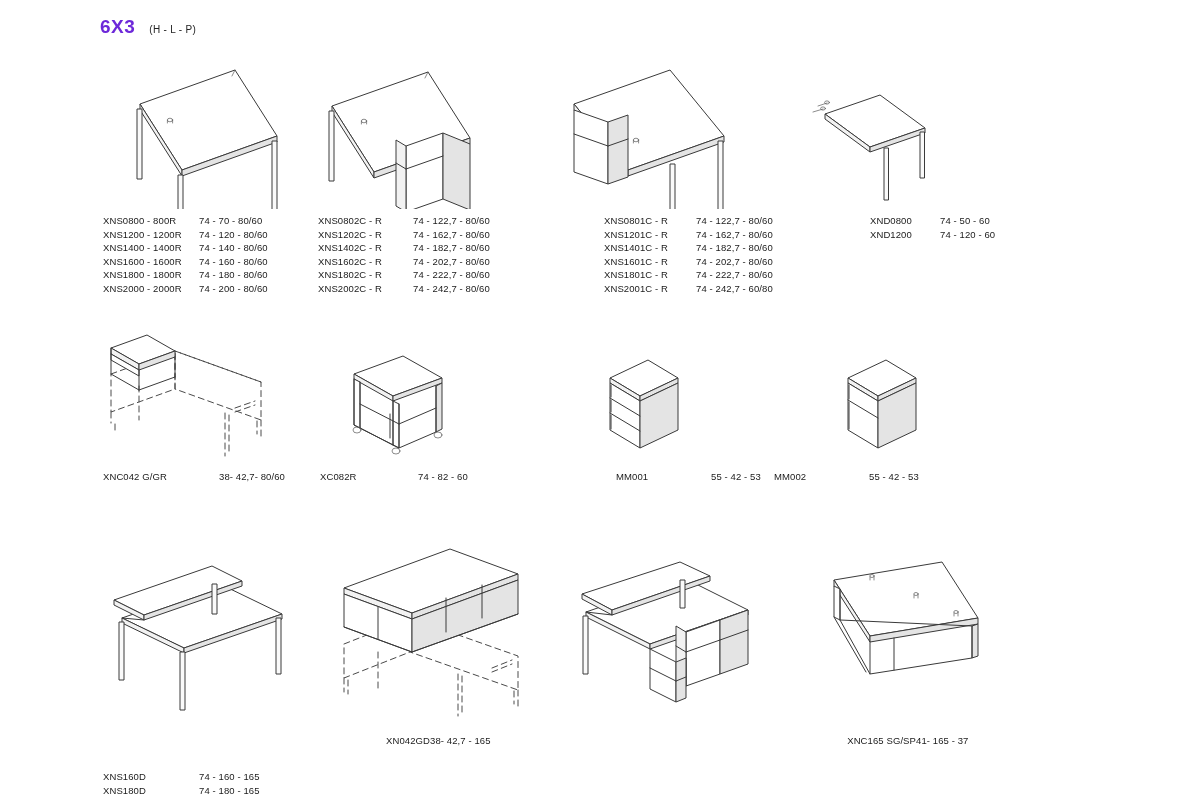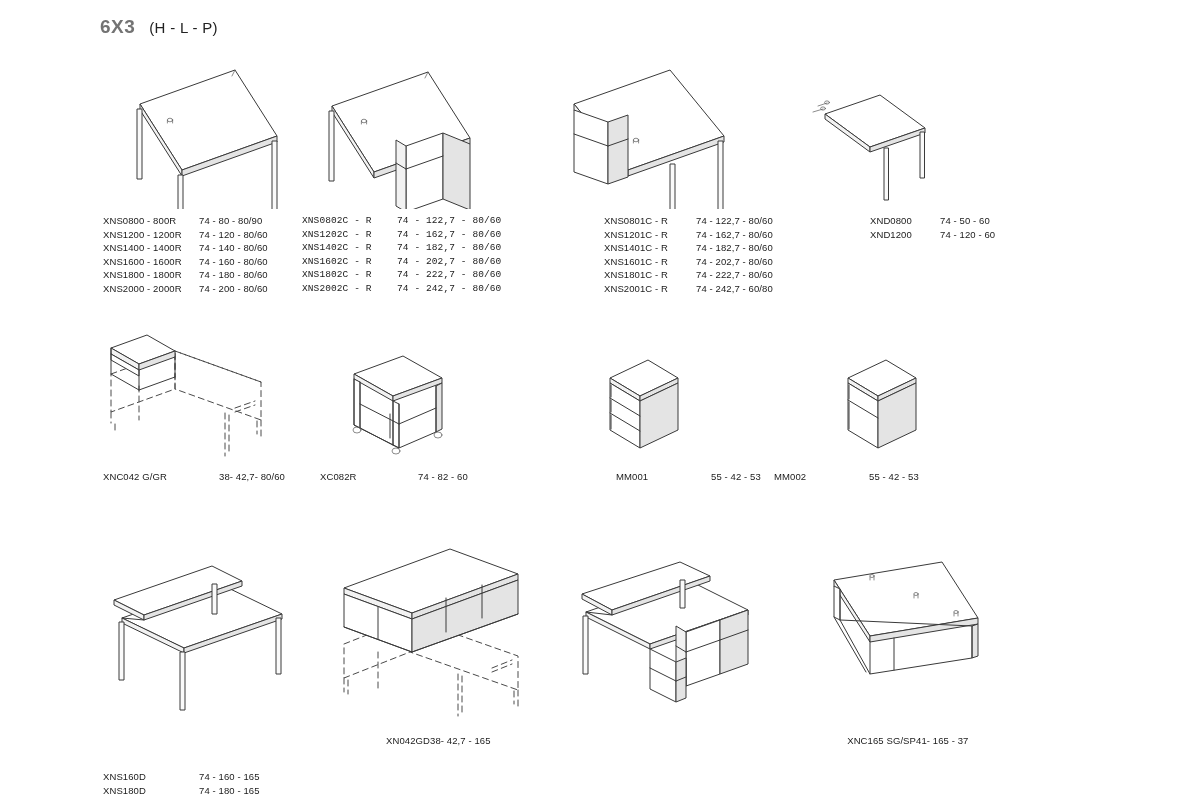--- a/index.html
+++ b/index.html
@@ -27,24 +27,24 @@
     left: 100px;
     top: 16px;
     display: flex;
     align-items: baseline;
     gap: 14px;
   }
   .header-title {
     font-size: 19px;
     font-weight: bold;
     letter-spacing: 0.5px;
-    color: #737373;
+    color: #6d28d9;
   }
   .header-sub {
-    font-size: 15px;
+    font-size: 10px;
     color: #222;
     letter-spacing: 0.3px;
     text-align: center;
   }
 
   
   .grid {
     position: absolute;
     left: 0;
     top: 0;
@@ -159,21 +159,21 @@
         <rect class="leg" x="86" y="111" width="5" height="72"></rect>
         <rect class="leg" x="180" y="77" width="5" height="70"></rect>
         <path class="ln-thin" d="M140,12 L143,6"></path>
         <ellipse class="ln-thin" cx="78" cy="56" rx="2.6" ry="1.8"></ellipse>
         <path class="ln-thin" d="M75.4,56 L75.4,59 M80.6,56 L80.6,59"></path>
       </svg>
     </div>
     <div class="spec w-a" style="left:103px; top:214px;">
       <div class="spec-row">
           <span class="spec-code">XNS0800 -  800R</span>
-          <span class="spec-dim">74 -  80 -  80/90</span>
+          <span class="spec-dim">74 -  70 -  80/60</span>
         </div>
       <div class="spec-row">
           <span class="spec-code">XNS1200 - 1200R</span>
           <span class="spec-dim">74 - 120 - 80/60</span>
         </div>
       <div class="spec-row">
           <span class="spec-code">XNS1400 - 1400R</span>
           <span class="spec-dim">74 - 140 - 80/60</span>
         </div>
       <div class="spec-row">
@@ -199,21 +199,21 @@
         <polygon class="face" points="96,82 133,69 133,135 96,148"></polygon>
         <polygon class="face-shade" points="96,82 96,148 86,142 86,76"></polygon>
         <polygon class="face-dark" points="133,69 160,80 160,146 133,135"></polygon>
         <path class="ln" d="M96,105 L133,92"></path>
         <path class="ln" d="M86,99 L96,105"></path>
         <ellipse class="ln-thin" cx="54" cy="57" rx="2.6" ry="1.8"></ellipse>
         <path class="ln-thin" d="M51.4,57 L51.4,60 M56.6,57 L56.6,60"></path>
         <path class="ln-thin" d="M115,14 L118,8"></path>
       </svg>
     </div>
-    <div class="spec w-b" style="left:302px; top:214px;font-family:Liberation Mono, monospace;">
+    <div class="spec w-b" style="left:318px; top:214px;">
       <div class="spec-row">
           <span class="spec-code">XNS0802C - R</span>
           <span class="spec-dim">74 - 122,7 - 80/60</span>
         </div>
       <div class="spec-row">
           <span class="spec-code">XNS1202C - R</span>
           <span class="spec-dim">74 - 162,7 - 80/60</span>
         </div>
       <div class="spec-row">
           <span class="spec-code">XNS1402C - R</span>

